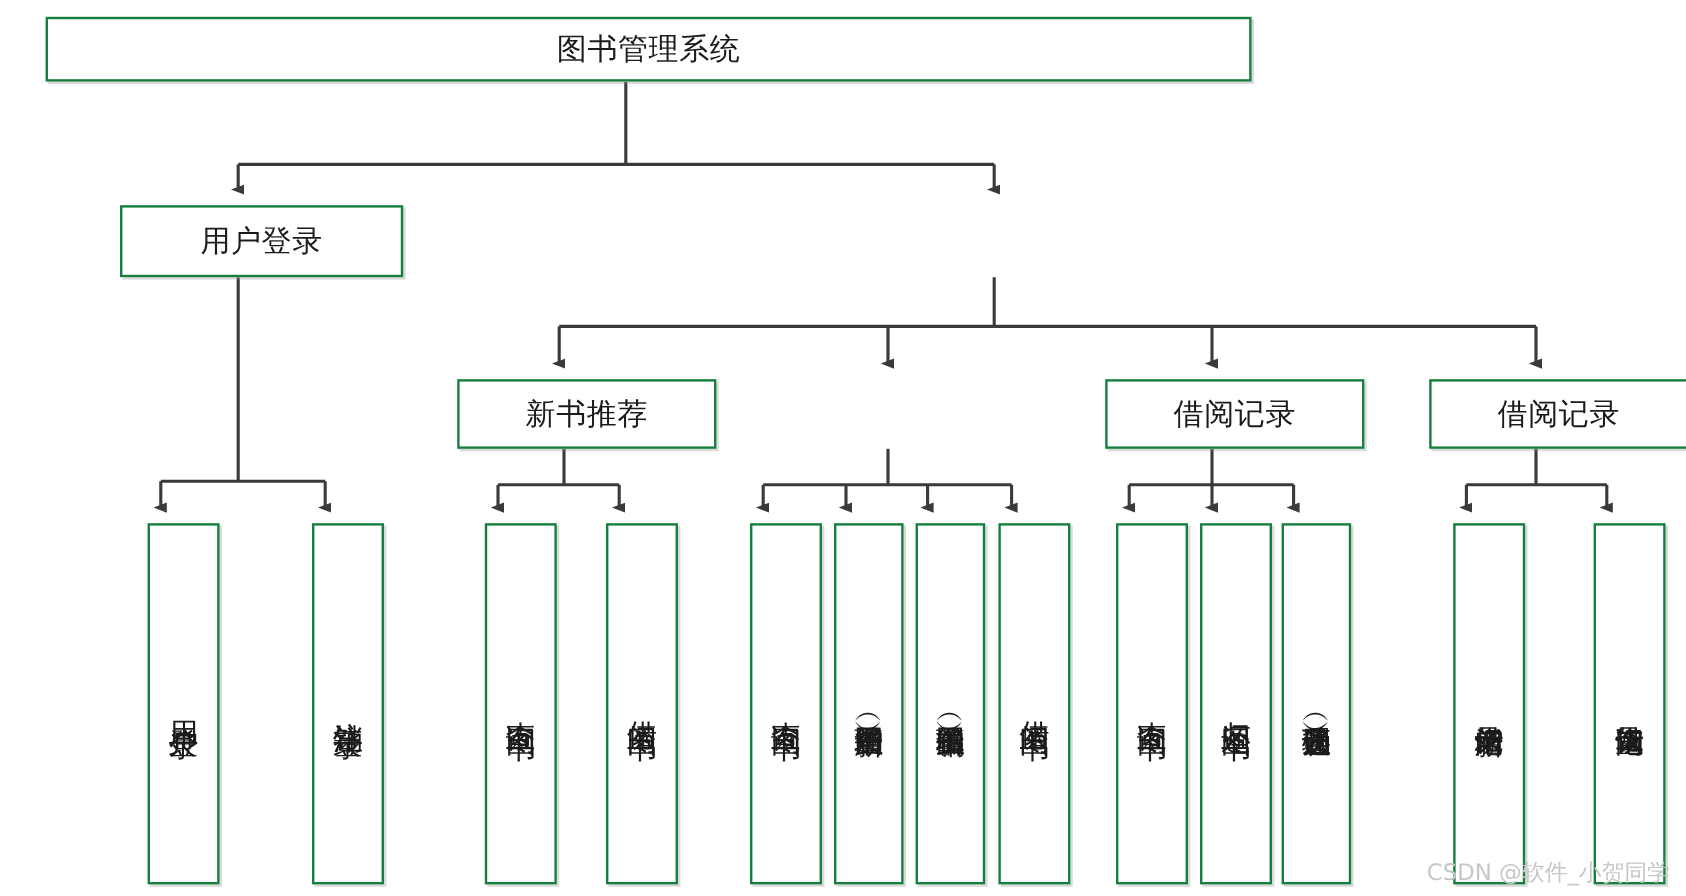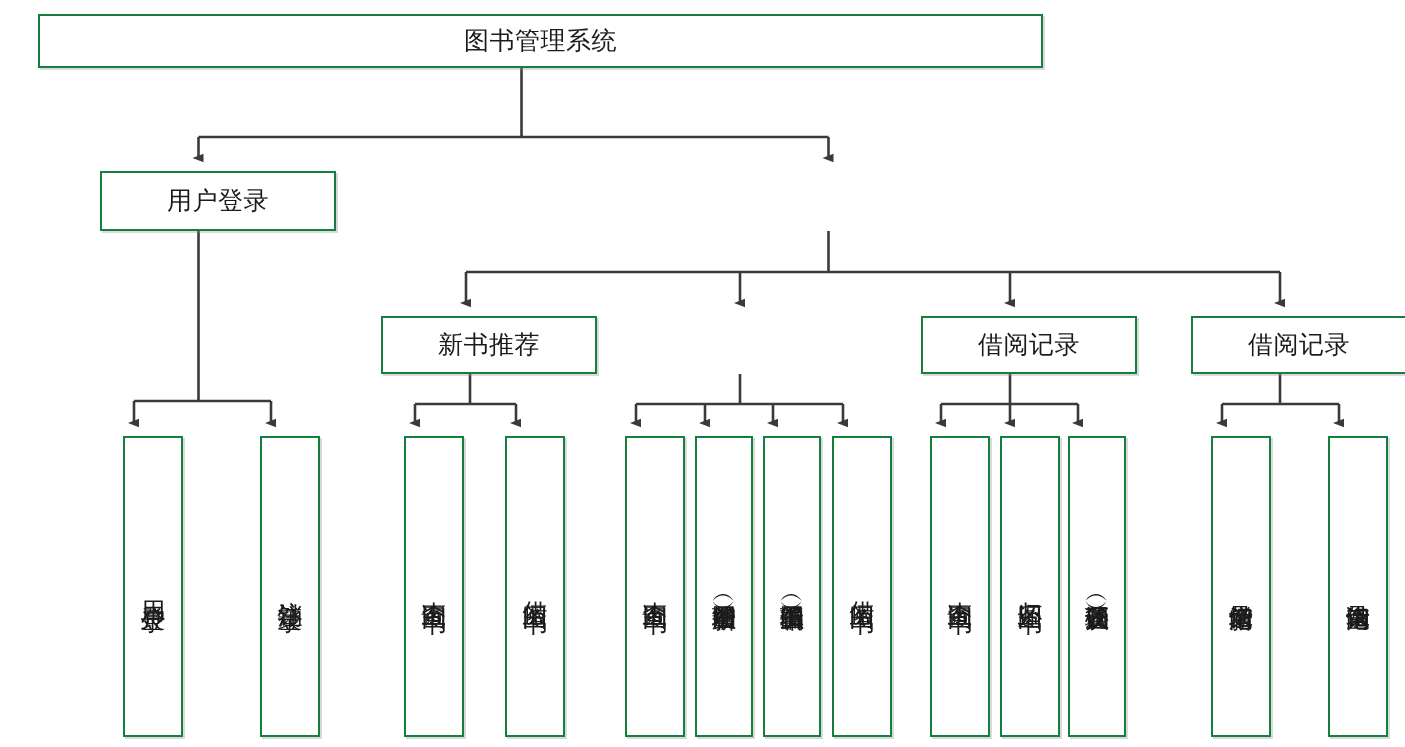--- a/index.html
+++ b/index.html
@@ -198,14 +198,15 @@
   </div>
 
   <div class="node v tight" style="left:1192px; top:436px; width:60px; height:301px;">
     <span class="label">新增借阅记录</span>
   </div>
 
   <div class="node v tight" style="left:1309px; top:436px; width:60px; height:301px;">
     <span class="label">查询借阅记录</span>
   </div>
 
+  <div class="watermark" style="left:1189px; top:714px;">CSDN @软件_小贺同学</div>
 
 </div>
 
 </body></html>

